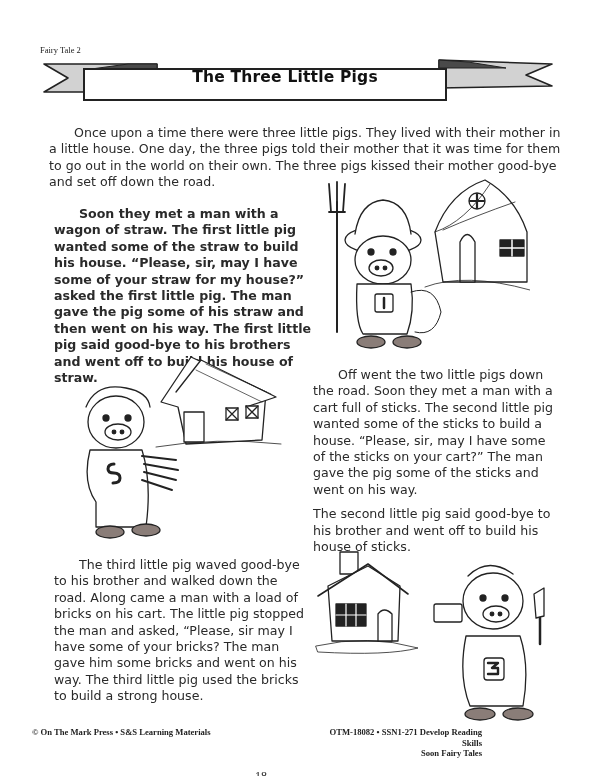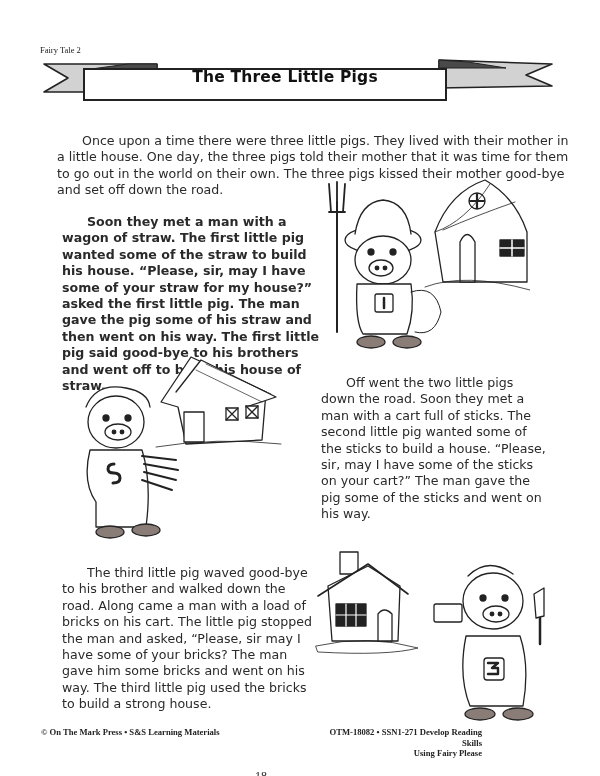--- a/index.html
+++ b/index.html
@@ -1,29 +1,29 @@
 <!DOCTYPE html>
 <html><head>
 <meta charset="utf-8">
 <style>
   html, body { margin: 0; padding: 0; background: #ffffff; }
   body { width: 600px; height: 776px; position: relative; overflow: hidden; font-family: "DejaVu Sans", sans-serif; color: #222; }
   .abs { position: absolute; }
   .section-label { left: 40px; top: 45px; font-family: "Liberation Serif", serif; font-weight: normal; font-size: 8.5px; color: #222; }
   .banner { left: 38px; top: 54px; width: 520px; height: 50px; }
   .banner-title { left: 67px; top: 68px; width: 356px; text-align: center; font-family: "DejaVu Sans", sans-serif; font-weight: bold; font-size: 15.5px; color: #111; letter-spacing: 0.2px; margin-left: 40px; }
-  .para { font-size: 12.6px; line-height: 16.4px; color: #2a2a2a; margin: 16px; }
+  .para { font-size: 12.6px; line-height: 16.4px; color: #2a2a2a; margin: 8px; }
   .indent { text-indent: 25px; }
   .p1 { left: 41px; top: 117px; width: 520px; }
   .p2 { left: 46px; top: 198px; width: 262px; font-weight: bold; }
   .p3 { left: 305px; top: 359px; width: 258px; }
   .p4 { left: 46px; top: 549px; width: 250px; }
   .illus { }
   .footer { font-family: "Liberation Serif", serif; font-size: 8.6px; font-weight: bold; color: #222; }
-  .f-left { left: 41px; top: 727px; }
+  .f-left { left: 32px; top: 727px; }
   .f-page { left: 255px; top: 724px; font-weight: normal; font-size: 12px; margin-top: 45px; }
   .f-right { left: 320px; top: 727px; width: 162px; text-align: right; line-height: 10.5px; }
 </style>
 </head>
 <body>
 
 <div class="abs section-label">Fairy Tale 2</div>
 
 <svg class="abs banner" viewBox="0 0 520 50" width="520" height="50">
 
@@ -95,20 +95,21 @@
     <path d="M24,98 Q16,130 30,150 L30,175 L80,175 Q86,130 76,98 Z" fill="#fff"></path>
     <path d="M48,112 q-6,0 -6,5 q0,4 6,4 q6,0 6,5 q0,5 -7,5" stroke-width="3"></path>
     <path d="M76,104 L110,108 M78,112 L112,118 M78,120 L110,128 M76,128 L106,138" stroke-width="2"></path>
     <ellipse cx="44" cy="180" rx="14" ry="6" fill="#8a7d78"></ellipse>
     <ellipse cx="80" cy="178" rx="14" ry="6" fill="#8a7d78"></ellipse>
   </g>
 </svg>
 
 <div class="abs p3">
   <p class="para indent">Off went the two little pigs down the road. Soon they met a man with a cart full of sticks. The second little pig wanted some of the sticks to build a house. “Please, sir, may I have some of the sticks on your cart?” The man gave the pig some of the sticks and went on his way.</p>
+  <p class="para">The second little pig said good-bye to his brother and went off to build his house of sticks.</p>
 </div>
 
 <p class="abs para indent p4">The third little pig waved good-bye to his brother and walked down the road. Along came a man with a load of bricks on his cart. The little pig stopped the man and asked, “Please, sir may I have some of your bricks? The man gave him some bricks and went on his way. The third little pig used the bricks to build a strong house.</p>
 
 <svg class="abs illus" style="left:308px; top:546px;" width="250" height="178" viewBox="0 0 250 178">
   <g fill="none" stroke="#222" stroke-width="1.3" stroke-linejoin="round" stroke-linecap="round">
 
     <rect x="32" y="6" width="18" height="22" fill="#fff"></rect>
     <path d="M20,40 L60,20 L92,40 L90,95 L24,95 Z" fill="#fff"></path>
     <path d="M10,50 L60,18 L100,48" fill="none" stroke-width="1.6"></path>
@@ -132,14 +133,14 @@
     <path d="M180,117 h10 l-6,5 h6 v6 h-10" stroke-width="2.4"></path>
     <ellipse cx="172" cy="168" rx="15" ry="6" fill="#8a7d78"></ellipse>
     <ellipse cx="210" cy="168" rx="15" ry="6" fill="#8a7d78"></ellipse>
   </g>
 </svg>
 
 <div class="abs footer f-left">© On The Mark Press • S&amp;S Learning Materials</div>
 <div class="abs footer f-page">18</div>
 <div class="abs footer f-right">
   <div>OTM-18082 • SSN1-271 Develop Reading Skills</div>
-  <div>Using Fairy Please</div>
+  <div>Soon Fairy Tales</div>
 </div>
 
 </body></html>

